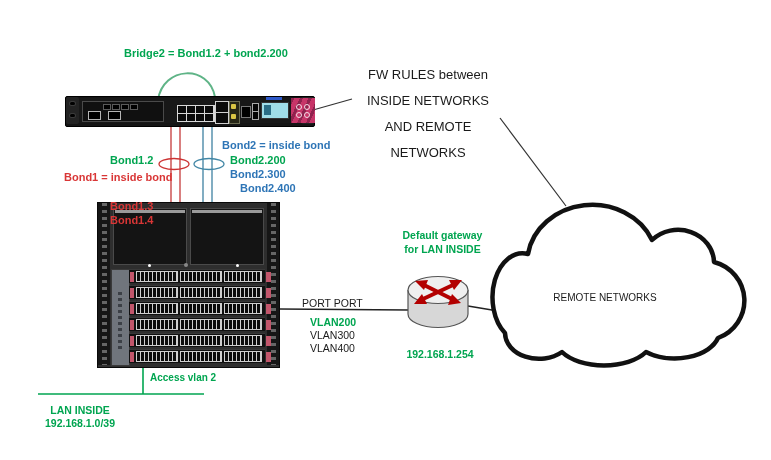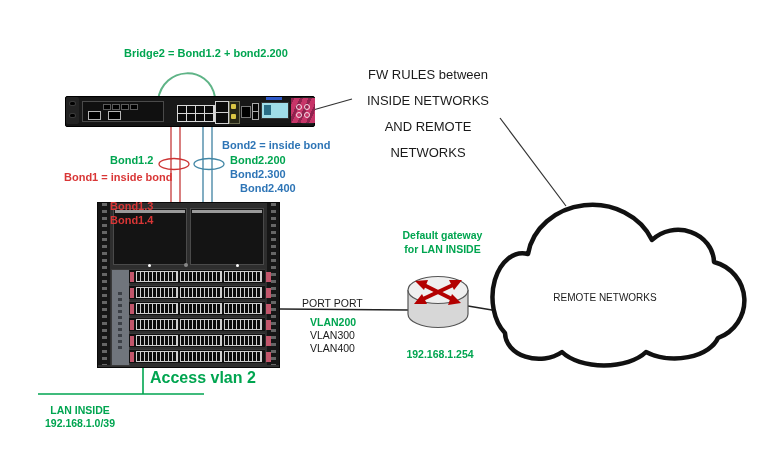--- a/index.html
+++ b/index.html
@@ -224,17 +224,17 @@
   <div class="lbl green" style="left:310px;top:315px;font-size:10.5px">VLAN200</div>
   <div class="lbl black" style="left:310px;top:328px;font-size:10.5px">VLAN300</div>
   <div class="lbl black" style="left:310px;top:341px;font-size:10.5px">VLAN400</div>
 
   <div class="lbl green center" style="left:385px;top:228px;width:115px;font-size:10.5px;line-height:14px">Default gateway
 for LAN INSIDE</div>
   <div class="lbl green center" style="left:385px;top:347px;width:110px;font-size:10.5px">192.168.1.254</div>
 
   <div class="lbl black center" style="left:540px;top:291px;width:130px;font-size:10px">REMOTE NETWORKS</div>
 
-  <div class="lbl green" style="left:150px;top:371px;font-size:16px">Access vlan 2</div>
+  <div class="lbl green" style="left:150px;top:371px;font-size:10px">Access vlan 2</div>
   <div class="lbl green center" style="left:28px;top:403px;width:104px;font-size:10.5px">LAN INSIDE</div>
   <div class="lbl green center" style="left:28px;top:416px;width:104px;font-size:10.5px">192.168.1.0/39</div>
 
 </div>
 
 </body></html>

